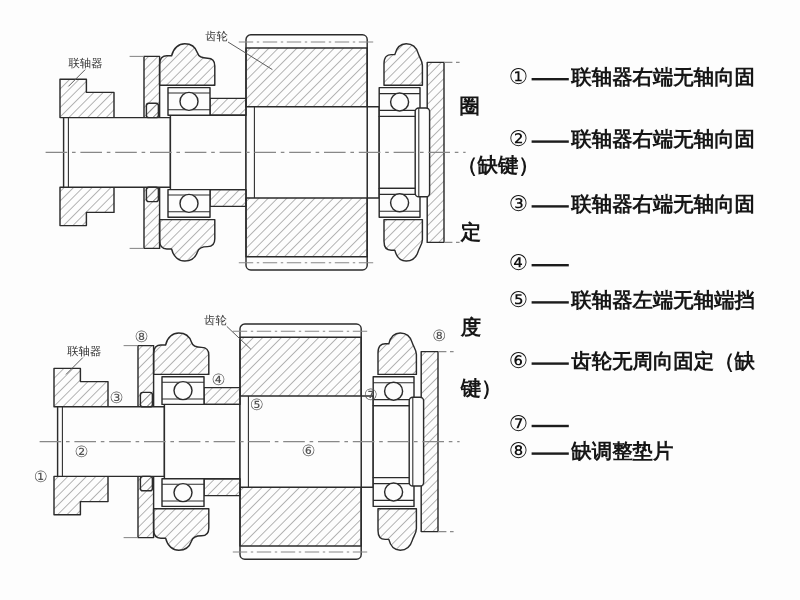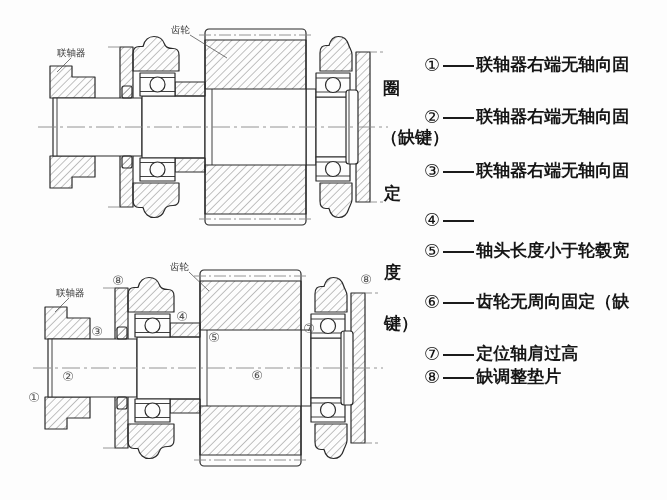--- a/index.html
+++ b/index.html
@@ -161,35 +161,34 @@
   <div class="wrapline" style="left:384px;top:182px;">定</div>
 
   <div class="lg-row" style="left:424px;top:208px;">
     <span class="cnum">④</span>
     <span class="ldash"></span>
   </div>
 
   <div class="lg-row" style="left:424px;top:239px;">
     <span class="cnum">⑤</span>
     <span class="ldash"></span>
-    <span>轴头长度小于轮毂宽</span>
+    <span>联轴器左端无轴端挡</span>
   </div>
   <div class="wrapline" style="left:384px;top:261px;">度</div>
 
   <div class="lg-row" style="left:424px;top:290px;">
     <span class="cnum">⑥</span>
     <span class="ldash"></span>
     <span>齿轮无周向固定（缺</span>
   </div>
   <div class="wrapline" style="left:384px;top:312px;">键）</div>
 
   <div class="lg-row" style="left:424px;top:342px;">
     <span class="cnum">⑦</span>
     <span class="ldash"></span>
-    <span>定位轴肩过高</span>
   </div>
 
   <div class="lg-row" style="left:424px;top:365px;">
     <span class="cnum">⑧</span>
     <span class="ldash"></span>
     <span>缺调整垫片</span>
   </div>
 
 </div>
 </div>

